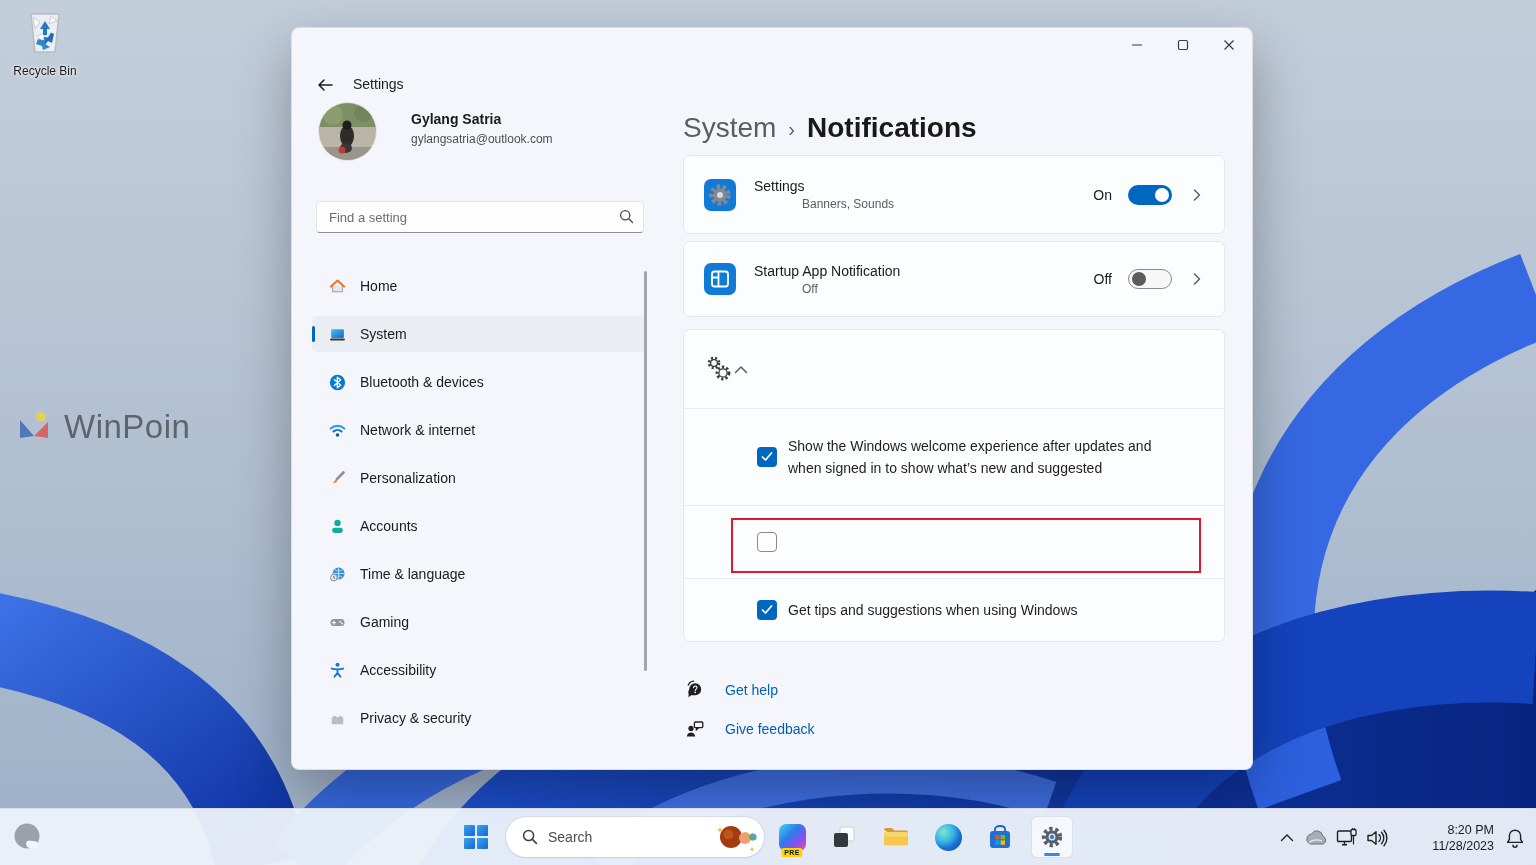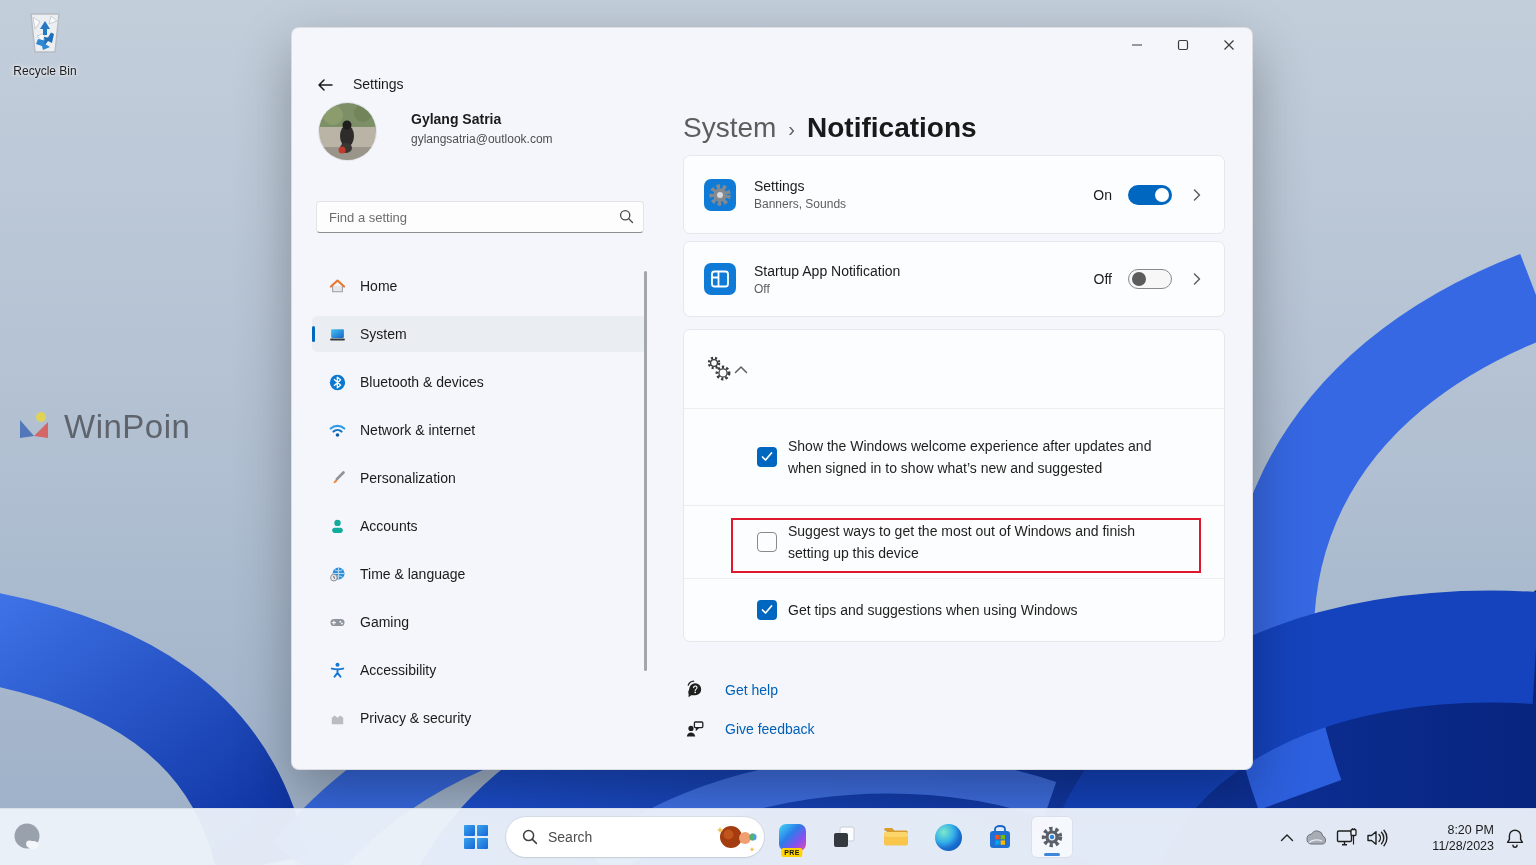--- a/index.html
+++ b/index.html
@@ -52,21 +52,21 @@
   .crumbs { position:absolute; left:0; top:84px; display:flex; align-items:center; gap:12px; }
   .crumb-parent { font-size:28px; color:#5d5d5d; }
   .crumb-sep { font-size:20px; color:#5d5d5d; padding-top:3px; }
   .crumb-cur { font-size:28px; font-weight:600; color:#191919; }
 
   .card { position:absolute; left:0; width:542px; background:#fbfdfe; border:1px solid #e5e7eb;
     border-radius:7px; display:flex; align-items:center; padding:0 22px 0 20px; }
   .card-ic { width:32px; height:32px; flex:0 0 32px; }
   .card-txt { margin-left:18px; flex:1; }
   .card-title { font-size:14px; color:#1b1b1b; }
-  .card-sub { font-size:12px; color:#5d5d5d; margin-top:3px; }
+  .card-sub { font-size:12px; color:#5d5d5d; margin-top:3px;margin-left:48px; }
   .state-lbl { font-size:14px; color:#1b1b1b; margin-right:16px; }
   .toggle { width:44px; height:20px; border-radius:10px; position:relative; margin-right:20px; }
   .toggle.on { background:#0067c0; }
   .toggle.on .knob { position:absolute; right:3px; top:3px; width:14px; height:14px;
     border-radius:50%; background:#ffffff; }
   .toggle.off { background:#f7f7f7; border:1px solid #8a8a8a; }
   .toggle.off .knob { position:absolute; left:3px; top:2px; width:14px; height:14px;
     border-radius:50%; background:#5c5c5c; }
 
   .group { position:absolute; left:0; top:301px; width:542px; background:#fbfdfe;
@@ -383,21 +383,20 @@
           <div class="cbox checked">
             <svg width="12" height="10" viewBox="0 0 12 10">
               <path d="M1.5 5l3 3 6-7" stroke="#fff" stroke-width="1.7" fill="none" stroke-linecap="round" stroke-linejoin="round"></path>
             </svg>
           </div>
           <div class="chk-lbl">Show the Windows welcome experience after updates and when signed in to show what’s new and suggested</div>
         </div>
 
         <div class="chk-row" style="height:73px;">
           <div class="cbox unchecked"></div>
-          <div class="chk-lbl">Suggest ways to get the most out of Windows and finish setting up this device</div>
           <div class="red-box"></div>
         </div>
 
         <div class="chk-row" style="height:62px;">
           <div class="cbox checked">
             <svg width="12" height="10" viewBox="0 0 12 10">
               <path d="M1.5 5l3 3 6-7" stroke="#fff" stroke-width="1.7" fill="none" stroke-linecap="round" stroke-linejoin="round"></path>
             </svg>
           </div>
           <div class="chk-lbl">Get tips and suggestions when using Windows</div>

